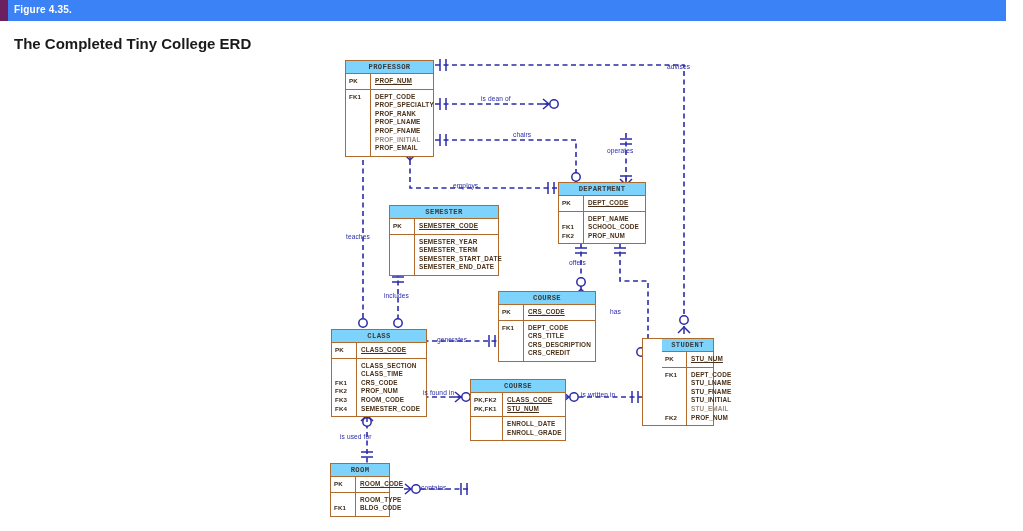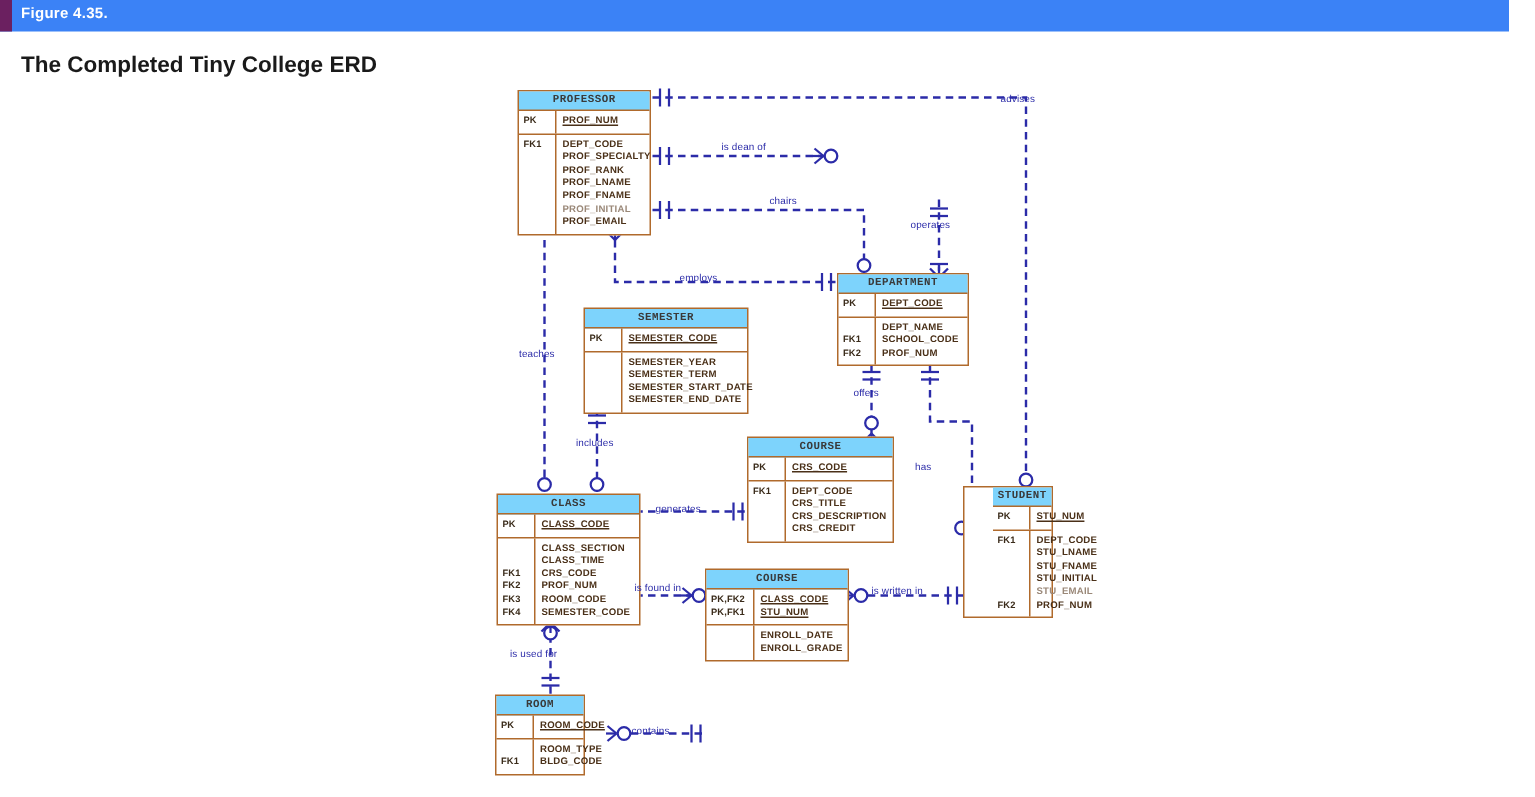--- a/index.html
+++ b/index.html
@@ -502,21 +502,21 @@
       <div class="key-line blank">.</div>
           <div class="key-line blank">.</div>
     </div>
     <div class="attr-col">
       <div class="attr-line">ENROLL_DATE</div>
       <div class="attr-line">ENROLL_GRADE</div>
     </div>
   </div>
 </div>
 
-<div class="entity" style="left:642px; top:324px; width:60px;padding-left:19px;">
+<div class="entity" style="left:642px; top:338px; width:72px;padding-left:19px;">
   <div class="ent-title">STUDENT</div>
   <div class="ent-section with-rule">
     <div class="key-col">
           <div class="key-line">PK</div>
         </div>
     <div class="attr-col">
           <div class="attr-line pk">STU_NUM</div>
         </div>
   </div>
   <div class="ent-section">

